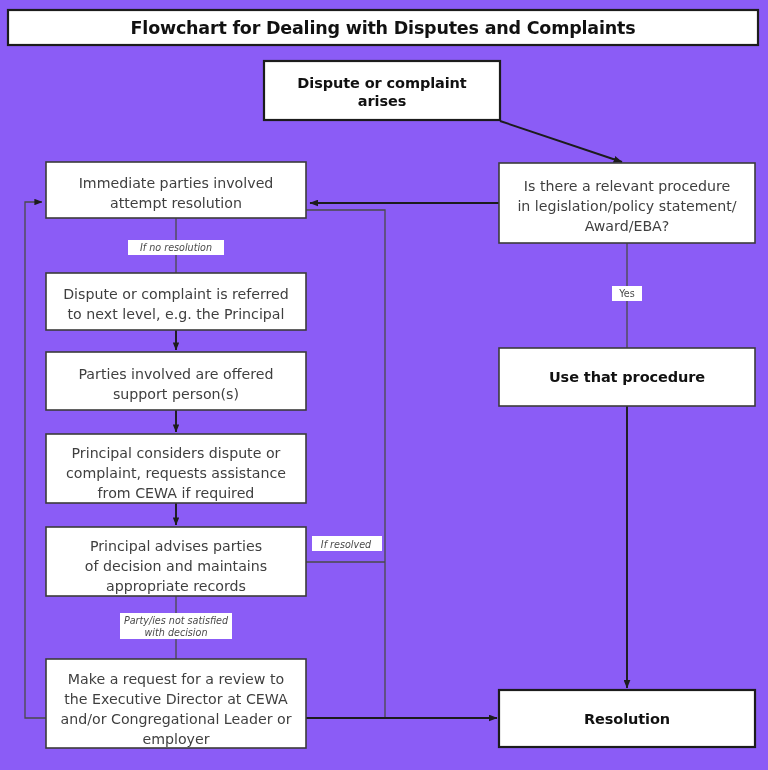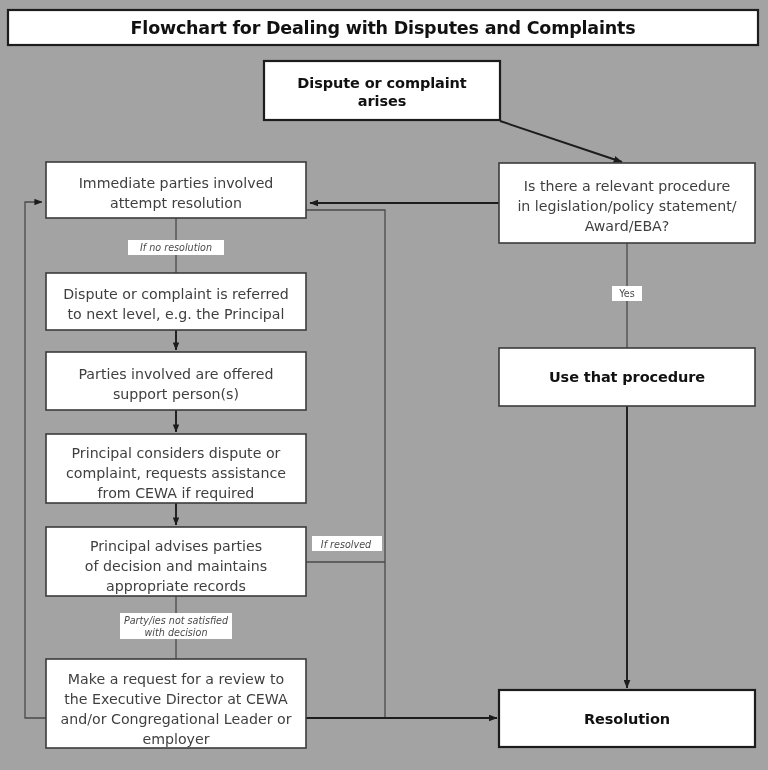--- a/index.html
+++ b/index.html
@@ -7,21 +7,21 @@
     padding: 0;
     background: #ffffff;
   }
   body {
     font-family: "DejaVu Sans", "Liberation Sans", sans-serif;
   }
   #flowchart-root {
     position: relative;
     width: 768px;
     height: 770px;
-    background: #a3a3a3;
+    background: #8b5cf6;
     overflow: hidden;
   }
   svg#flow-svg {
     position: absolute;
     top: 0;
     left: 0;
     width: 768px;
     height: 770px;
     display: block;
   }

